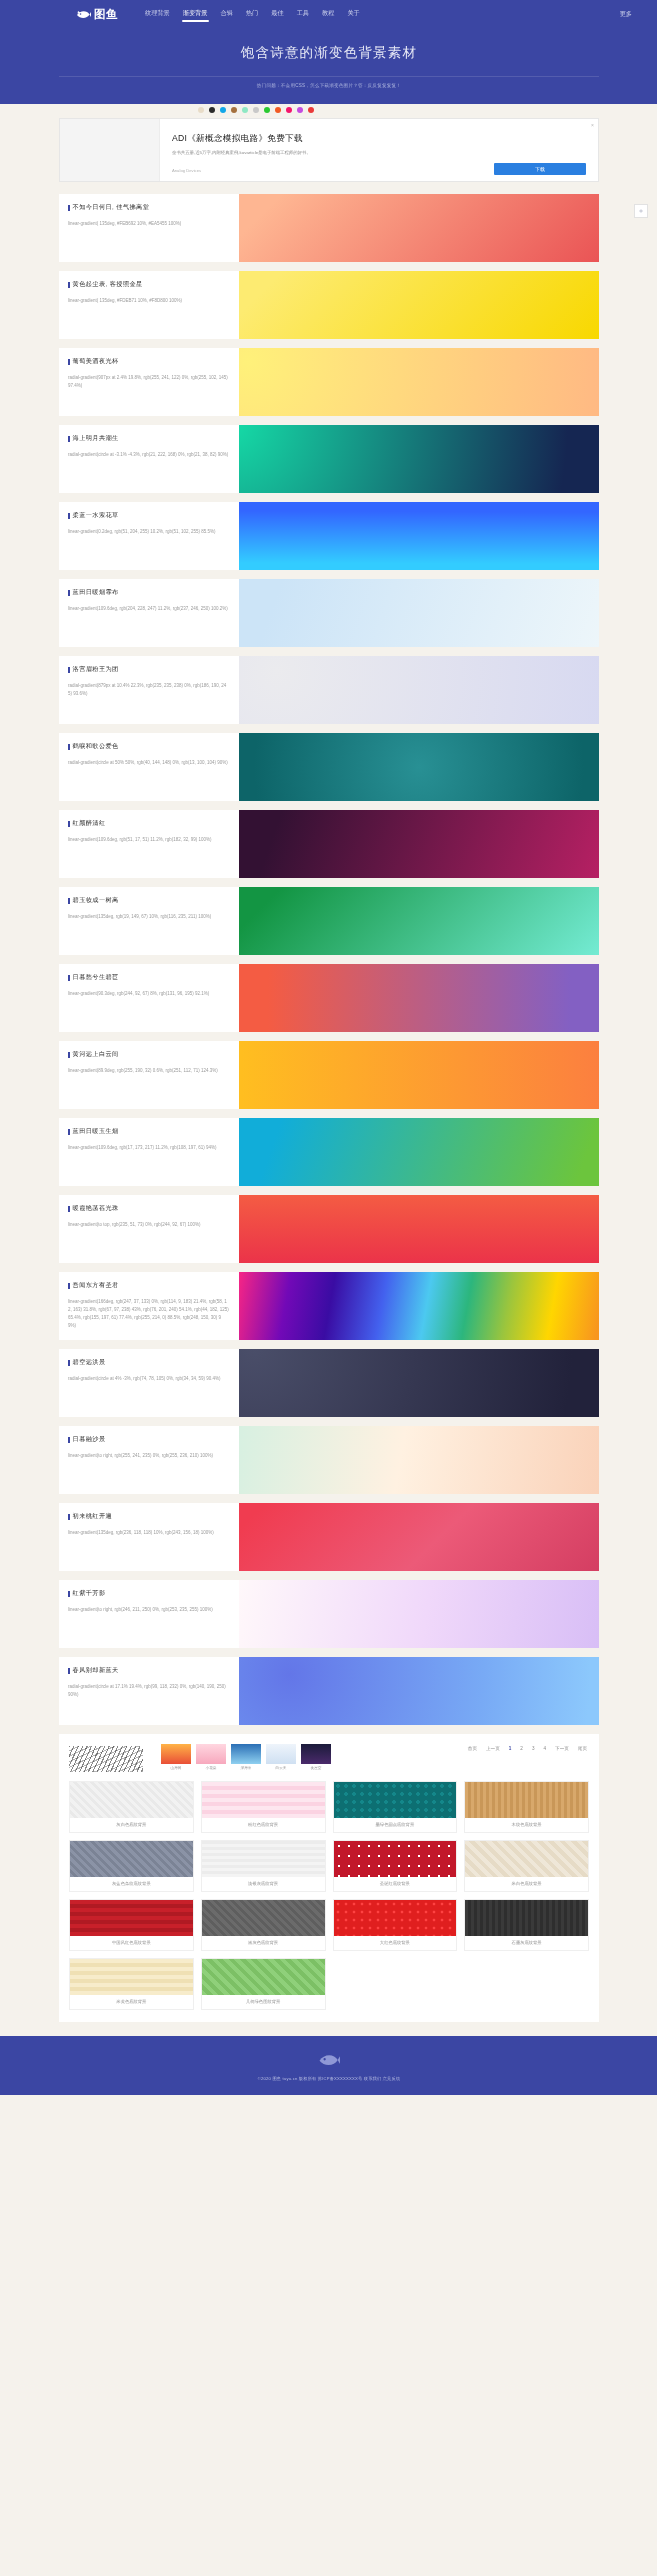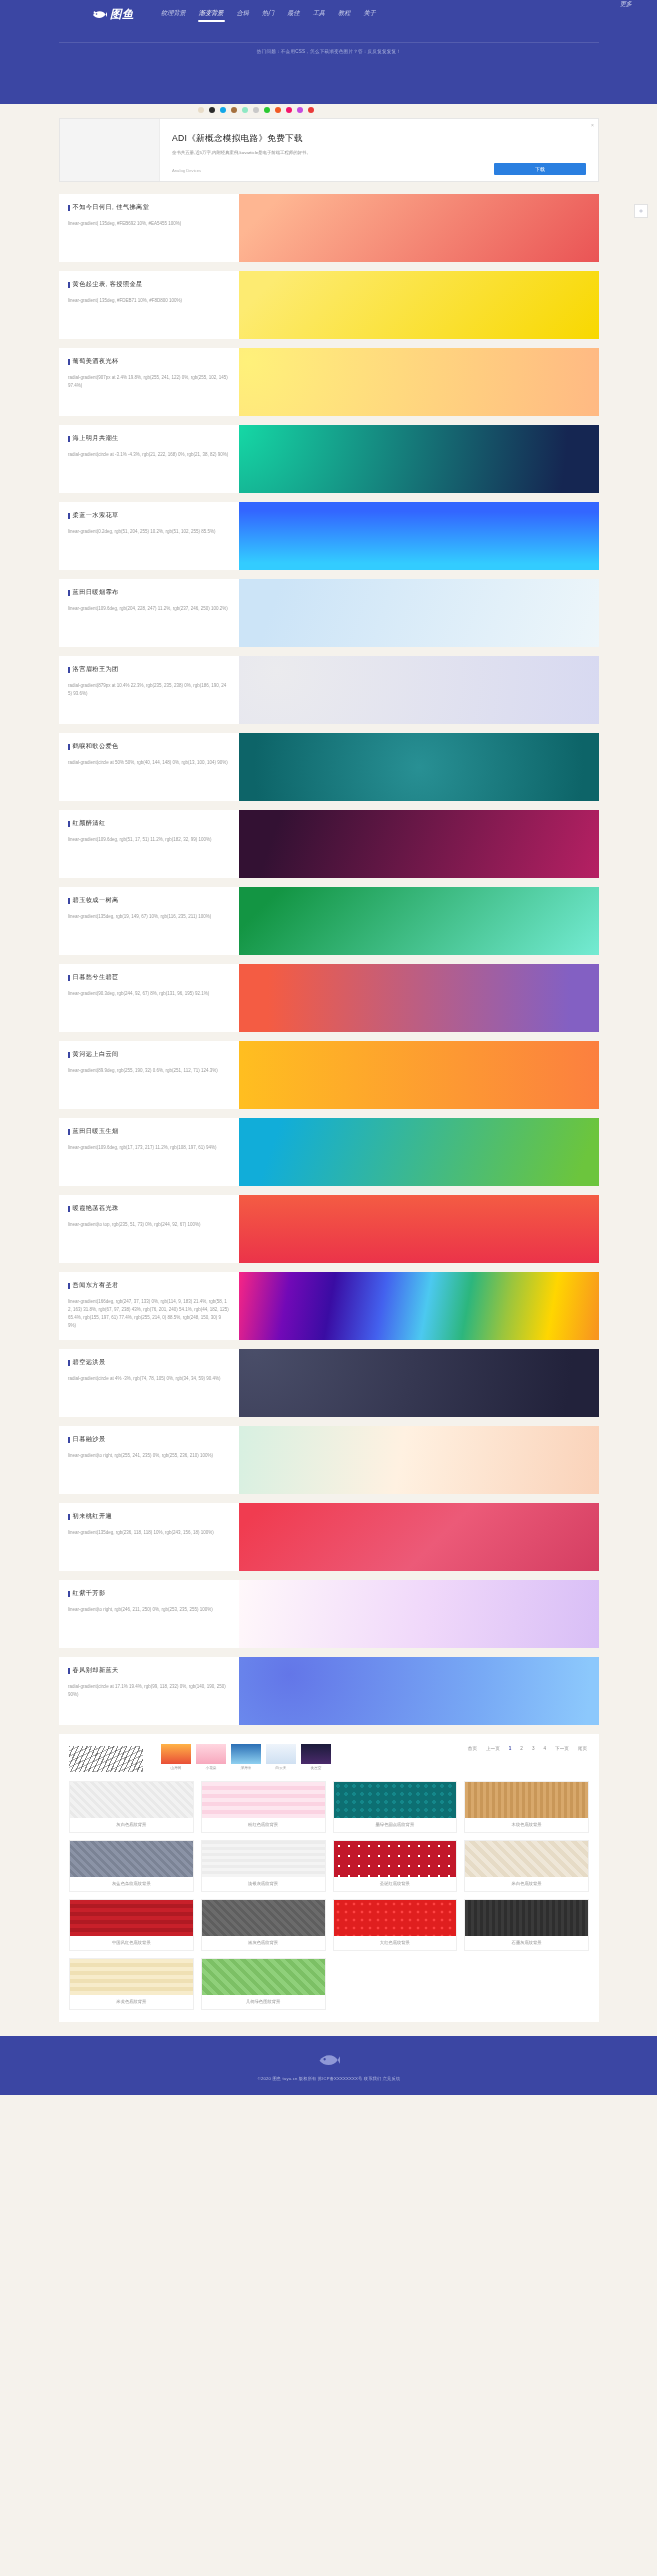--- a/index.html
+++ b/index.html
@@ -14,22 +14,22 @@
 
   
   .topbar {
     background: #3b46a3;
     height: 104px;
     position: relative;
   }
   .navrow {
     height: 28px;
     display: flex;
-    padding: 0 26px 0 16px;
-    font-style: italic;
+    align-items: center;
+    padding: 0 26px 0 0;
   }
   .brand {
     display: flex;
     align-items: center;
     margin-left: 76px;
     gap: 3px;
   }
   .brand-fish {
     width: 15px; height: 11px;
     position: relative;
@@ -331,20 +331,21 @@
         <div class="nav-item">热门</div>
         <div class="nav-item">最佳</div>
         <div class="nav-item">工具</div>
         <div class="nav-item">教程</div>
         <div class="nav-item">关于</div>
       </div>
 
       <div class="nav-right">更多</div>
     </div>
 
+    <div class="hero-title">饱含诗意的渐变色背景素材</div>
     <div class="hero-divider"></div>
     <div class="hero-note">热门问题：不会用CSS，怎么下载渐变色图片？答：反反复复复复！</div>
   </div>
 
   <div class="dots-strip">
     <div class="dots" id="dots">
         <div class="dot" style="background: rgb(232, 220, 200);"></div>
         <div class="dot" style="background: rgb(43, 43, 43);"></div>
         <div class="dot" style="background: rgb(18, 167, 232);"></div>
         <div class="dot" style="background: rgb(165, 113, 63);"></div>

